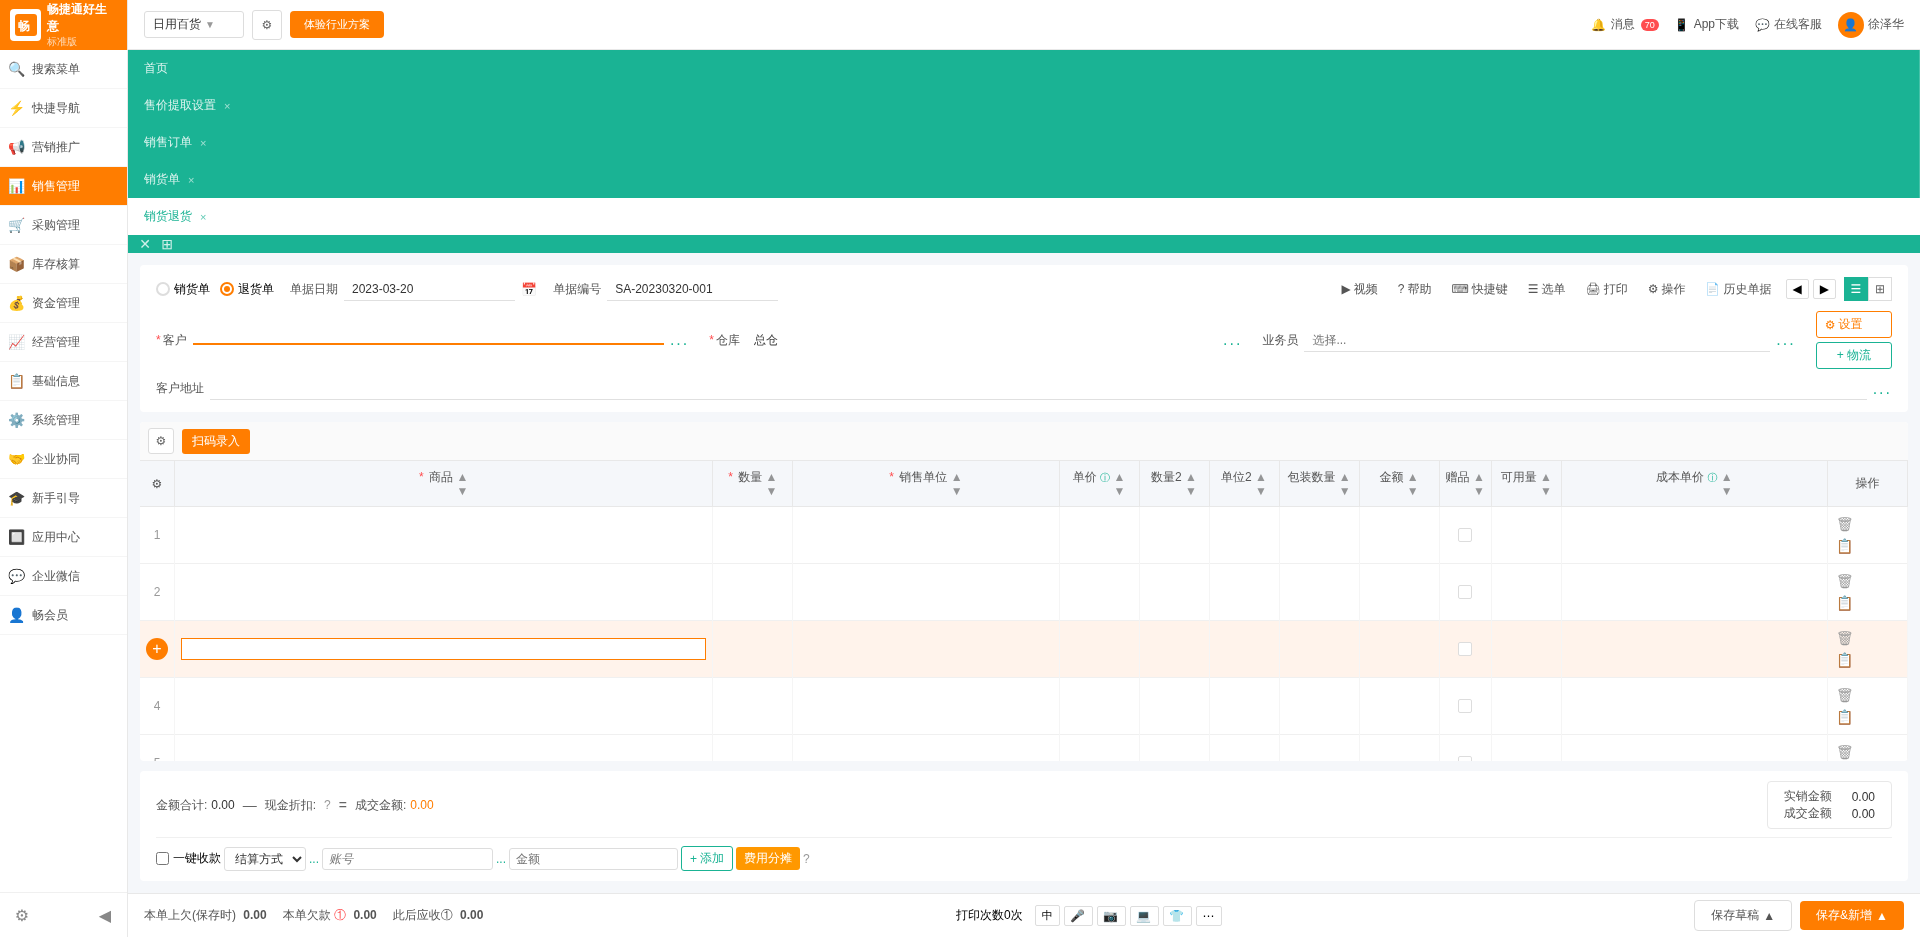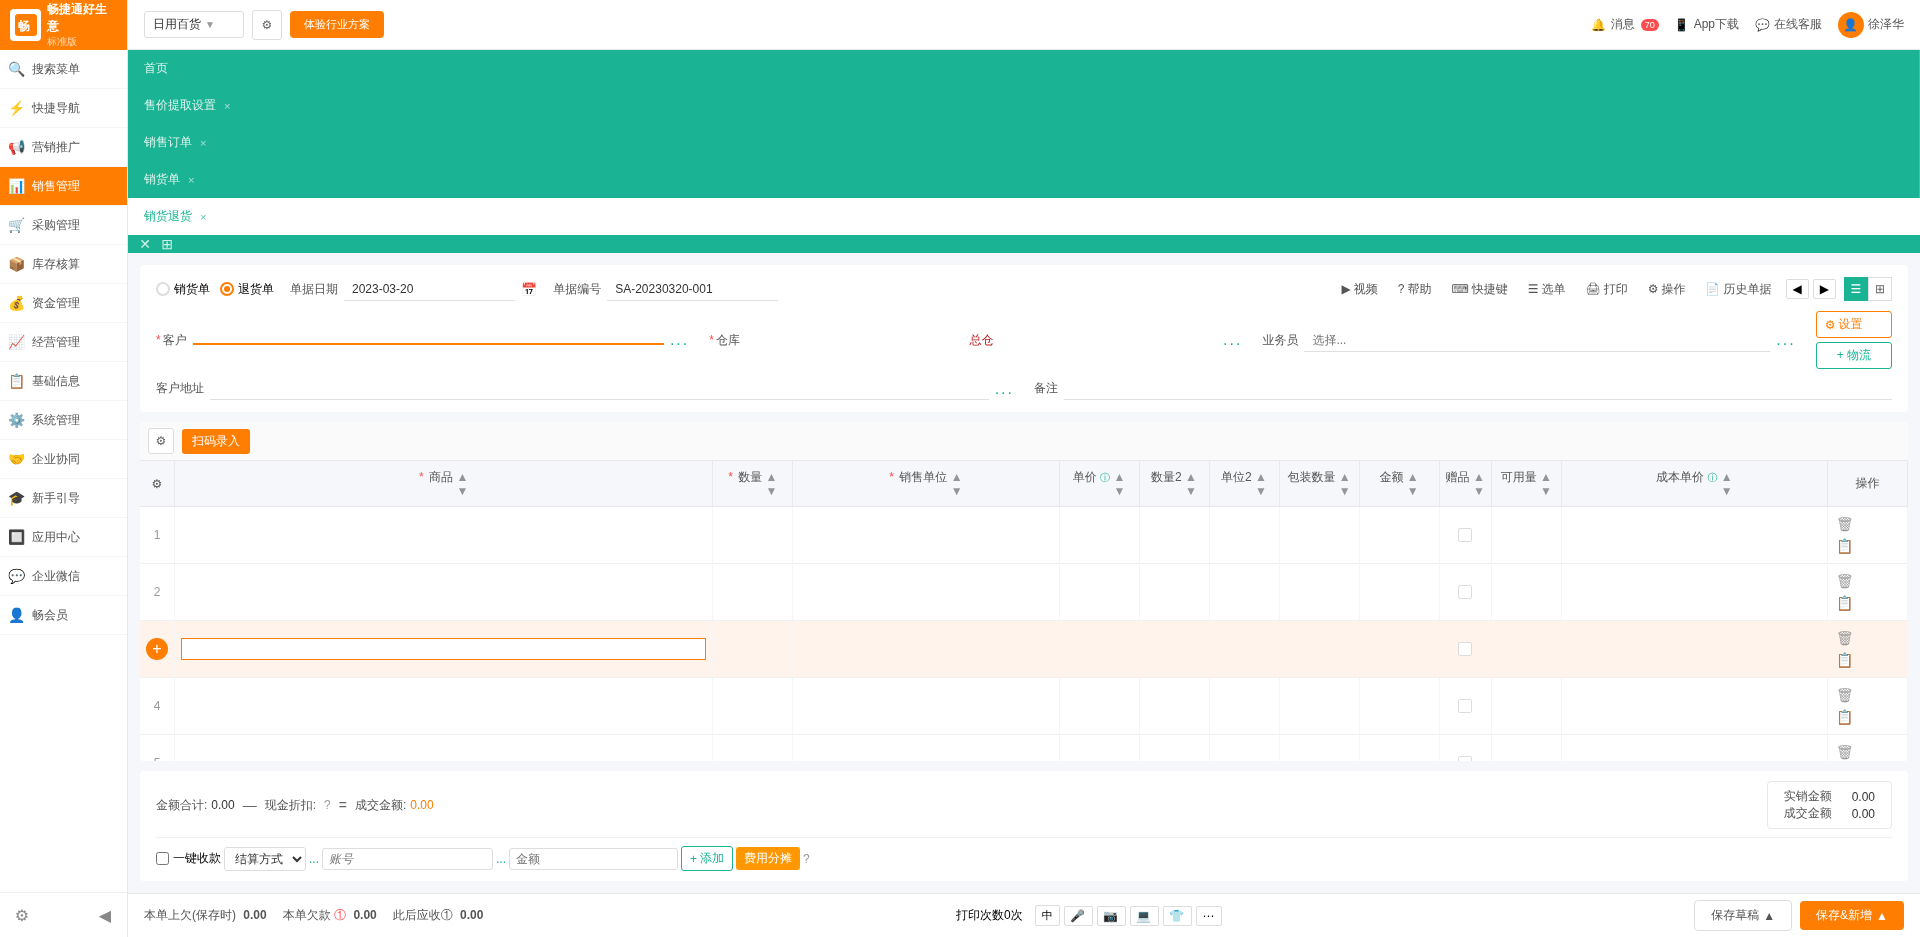--- a/index.html
+++ b/index.html
@@ -337,21 +337,21 @@
       </div>
 
       <div style="display:flex; align-items:center; gap:20px; margin-bottom:8px;">
         <div class="form-field" style="flex:1;">
           <span class="form-label required">客户</span>
           <div style="flex:1; border-bottom:2px solid #ff7d00; padding:4px 8px; min-width:150px;"></div>
           <span class="dots-btn dots-link">...</span>
         </div>
         <div class="form-field" style="flex:1;">
           <span class="form-label required">仓库</span>
-          <div style="flex:1; padding:4px 8px; min-width:100px; color:#b91c1c;text-align:center;">总仓</div>
+          <div style="flex:1; padding:4px 8px; min-width:100px; color:#404040;">总仓</div>
           <span class="dots-btn dots-link">...</span>
         </div>
         <div class="form-field" style="flex:1;">
           <span class="form-label">业务员</span>
           <input type="text" class="form-input" style="flex: 1 1 0%; min-width: 100px;" placeholder="选择...">
           <span class="dots-btn dots-link">...</span>
         </div>
         <div style="display:flex; flex-direction:column; gap:4px; margin-left:auto;">
           <button class="settings-panel-btn">
             <span>⚙</span>
@@ -361,24 +361,20 @@
             <span>+ 物流</span>
           </button>
         </div>
       </div>
 
       <div style="display:flex; align-items:center; gap:20px;">
         <div class="form-field" style="flex:1;">
           <span class="form-label">客户地址</span>
           <input type="text" class="form-input" style="flex: 1 1 0%; min-width: 200px;">
           <span class="dots-btn dots-link">...</span>
-        </div>
-        <div class="form-field" style="flex:1;">
-          <span class="form-label">备注</span>
-          <input type="text" class="form-input" style="flex: 1 1 0%; min-width: 200px;">
         </div>
       </div>
     </div>
 
     <div class="table-container">
       <div class="table-toolbar">
         <button class="table-settings-btn">⚙</button>
         <button class="scan-btn">扫码录入</button>
       </div>
       <div class="table-scroll">

